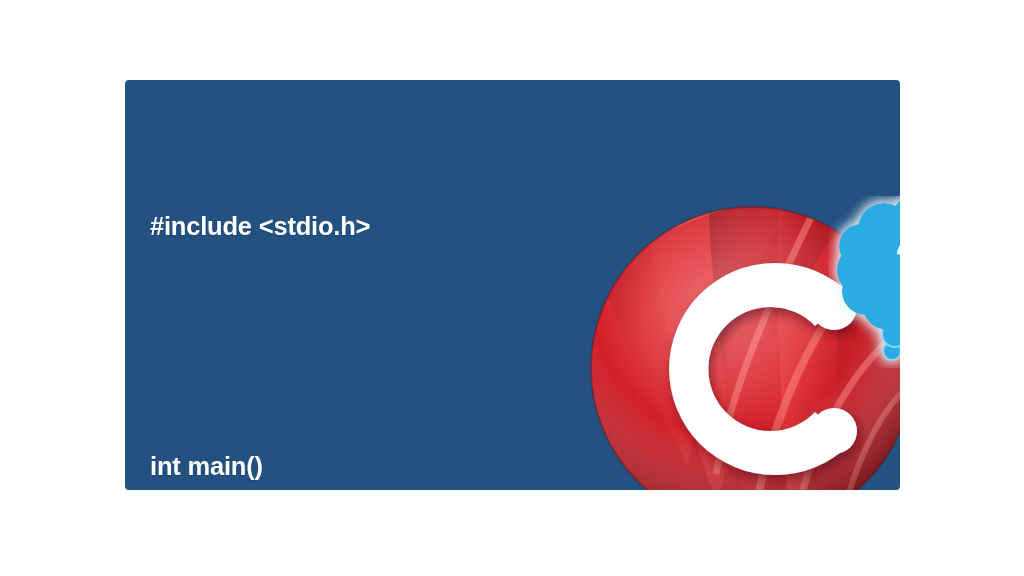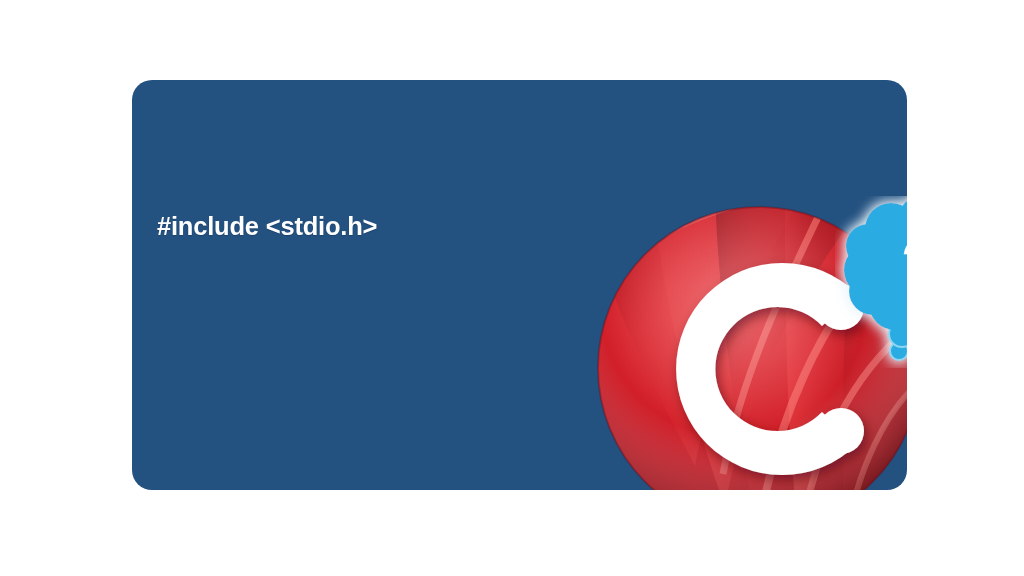--- a/index.html
+++ b/index.html
@@ -16,26 +16,26 @@
   #stage {
     position: relative;
     width: 1024px;
     height: 576px;
     background: #ffffff;
   }
 
   
   #code-panel {
     position: absolute;
-    left: 132px;
+    left: 125px;
     top: 80px;
     width: 775px;
     height: 410px;
     background: #235180;
-    border-radius: 20px;
+    border-radius: 4px;
     overflow: hidden;
   }
 
   #code-block {
     position: absolute;
     left: 25px;
     top: 46px;
     width: 430px;
     color: #ffffff;
     font-family: "Liberation Sans", sans-serif;
@@ -75,20 +75,21 @@
 </head>
 <body>
 
 <div id="stage">
 
   <div id="code-panel">
 
     <div id="code-block">
       <div class="code-line">#include &lt;stdio.h&gt;</div>
       <div class="code-line blank"></div>
+      <div class="code-line">int main()</div>
       
       
       
       
       
       
     </div>
 
     <div id="c-logo">
       <svg viewBox="0 0 328 324" xmlns="http://www.w3.org/2000/svg">

